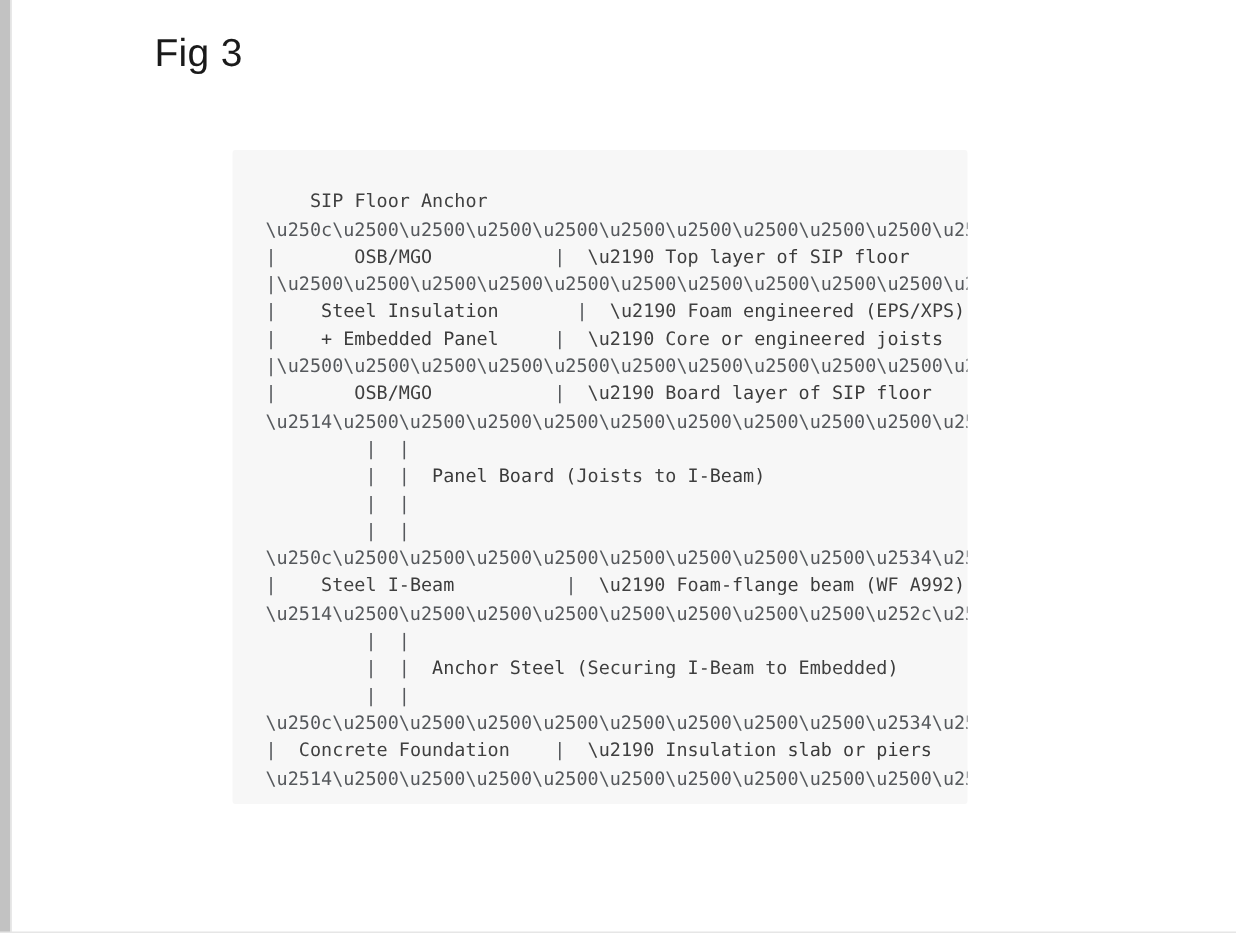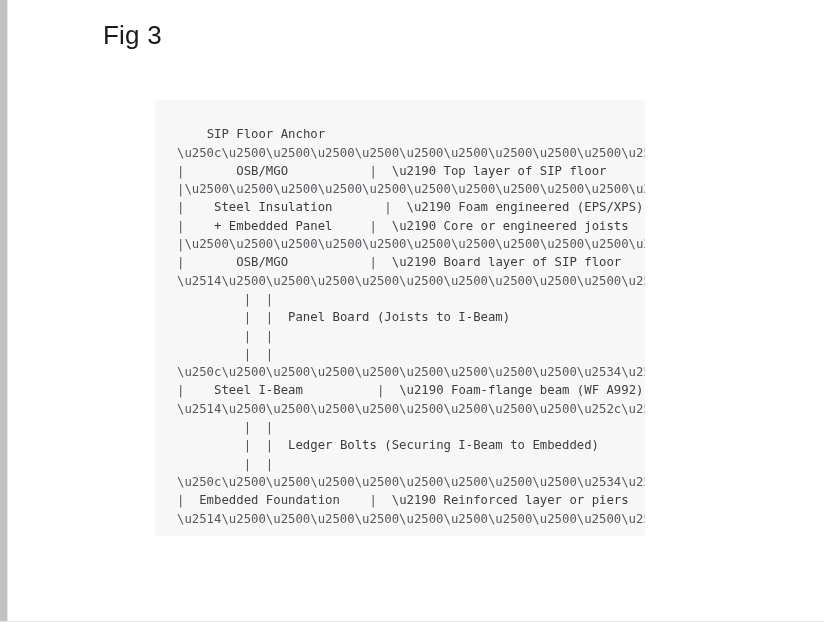--- a/index.html
+++ b/index.html
@@ -101,22 +101,22 @@
 <span><span class="d">|</span>       <span class="k">OSB</span><span class="p">/</span><span class="k">MGO</span>           <span class="d">|</span>  <span class="k">\u2190 Board</span><span class="p"> layer of SIP floor</span></span>
 <span class="d">\u2514\u2500\u2500\u2500\u2500\u2500\u2500\u2500\u2500\u2500\u2500\u2500\u2500\u2500\u2500\u2500\u2500\u2500\u2500\u2500\u2500\u2500\u2500\u2500\u2500\u2500\u2500\u2500\u2500\u2518</span>
 <span class="d">         |  |</span>
 <span><span class="d">         |  |</span>  <span class="p">Panel Board (</span><span class="k">Joists to I</span><span class="p">-Beam)</span></span>
 <span class="d">         |  |</span>
 <span class="d">         |  |</span>
 <span class="d">\u250c\u2500\u2500\u2500\u2500\u2500\u2500\u2500\u2500\u2534\u2500\u2500\u2534\u2500\u2500\u2500\u2500\u2500\u2500\u2500\u2500\u2500\u2500\u2500\u2500\u2500\u2510</span>
 <span><span class="d">|</span>    <span class="k">Steel I</span><span class="p">-Beam</span>          <span class="d">|</span>  <span class="k">\u2190 Foam</span><span class="p">-flange beam (</span><span class="k">WF A992</span><span class="p">)</span></span>
 <span class="d">\u2514\u2500\u2500\u2500\u2500\u2500\u2500\u2500\u2500\u252c\u2500\u2500\u252c\u2500\u2500\u2500\u2500\u2500\u2500\u2500\u2500\u2500\u2500\u2500\u2500\u2500\u2518</span>
 <span class="d">         |  |</span>
-<span><span class="d">         |  |</span>  <span class="p">Ledger Bolts (</span><span class="k">Securing I-Beam to Embedded</span><span class="p">)</span></span>
+<span><span class="d">         |  |</span>  <span class="p">Anchor Steel (</span><span class="k">Securing I-Beam to Embedded</span><span class="p">)</span></span>
 <span class="d">         |  |</span>
 <span class="d">\u250c\u2500\u2500\u2500\u2500\u2500\u2500\u2500\u2500\u2534\u2500\u2500\u2534\u2500\u2500\u2500\u2500\u2500\u2500\u2500\u2500\u2500\u2500\u2500\u2500\u2500\u2510</span>
-<span><span class="d">|</span>  <span class="k">Embedded Foundation</span>    <span class="d">|</span>  <span class="k">\u2190 Reinforced</span><span class="p"> layer or piers</span></span>
+<span><span class="d">|</span>  <span class="k">Concrete Foundation</span>    <span class="d">|</span>  <span class="k">\u2190 Insulation</span><span class="p"> slab or piers</span></span>
 <span class="d">\u2514\u2500\u2500\u2500\u2500\u2500\u2500\u2500\u2500\u2500\u2500\u2500\u2500\u2500\u2500\u2500\u2500\u2500\u2500\u2500\u2500\u2500\u2500\u2500\u2500\u2500\u2500\u2500\u2500\u2518</span></pre>
   </div>
 
 </div>
 
 <div id="bottom-rule"></div>
 
 </body></html>

